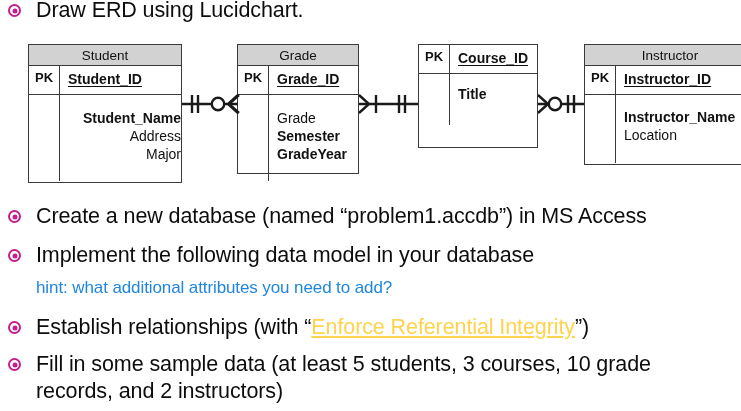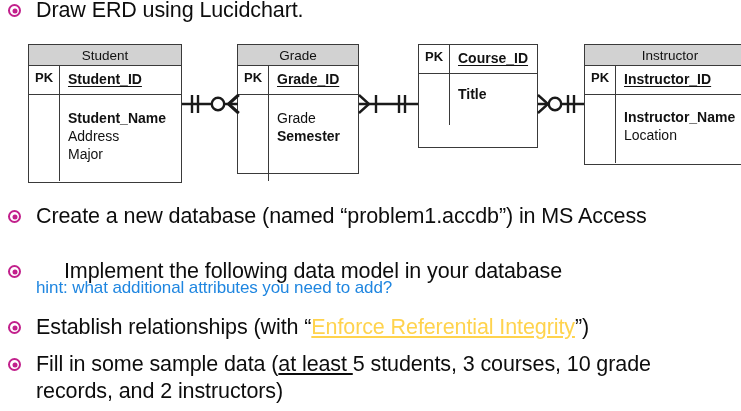--- a/index.html
+++ b/index.html
@@ -67,21 +67,20 @@
     letter-spacing: -0.1px;
     white-space: nowrap;
   }
 
   .link-ref {
     color: #ffd34d;
     text-decoration: underline;
     text-underline-offset: 2px;
   }
   .u-text {
-    text-decoration: underline;
     text-underline-offset: 2px;
     margin-top: 32px;
   }
 
   
   #erd {
     position: absolute;
     left: 0;
     top: 0;
     width: 741px;
@@ -153,21 +152,21 @@
 <div id="erd">
 
   <div class="entity" style="left:28px; top:44px; width:154px; height:139px;">
     <div class="ent-header">Student</div>
     <div class="ent-row" style="height:29px;">
       <div class="key-cell">PK</div>
       <div class="attr-cell">
         <div class="attr-pk">Student_ID</div>
       </div>
     </div>
-    <div class="ent-row last" style="height:86px;">
+    <div class="ent-row last" style="height:86px;text-align:right;">
       <div class="key-cell"></div>
       <div class="attr-cell" style="padding-top:14px;">
         <div class="attr-b">Student_Name</div>
         <div class="attr-n">Address</div>
         <div class="attr-n">Major</div>
       </div>
     </div>
   </div>
 
   <div class="entity" style="left:237px; top:44px; width:122px; height:130px;">
@@ -176,20 +175,21 @@
       <div class="key-cell">PK</div>
       <div class="attr-cell">
         <div class="attr-pk">Grade_ID</div>
       </div>
     </div>
     <div class="ent-row last" style="height:86px;">
       <div class="key-cell"></div>
       <div class="attr-cell" style="padding-top:14px;">
         <div class="attr-n">Grade</div>
         <div class="attr-b">Semester</div>
+        <div class="attr-b">GradeYear</div>
       </div>
     </div>
   </div>
 
   <div class="entity" style="left:418px; top:44px; width:120px; height:104px;">
     <div class="ent-row" style="height:29px;">
       <div class="key-cell">PK</div>
       <div class="attr-cell">
         <div class="attr-pk">Course_ID</div>
       </div>
@@ -251,21 +251,21 @@
 <div class="bullet-row" style="top:-3px;">
   <span class="bullet-marker"></span>
   <span class="bullet-text">Draw ERD using Lucidchart.</span>
 </div>
 
 <div class="bullet-row" style="top:203px;">
   <span class="bullet-marker"></span>
   <span class="bullet-text">Create a new database (named “problem1.accdb”) in MS Access</span>
 </div>
 
-<div class="bullet-row" style="top:258px;gap:28px;">
+<div class="bullet-row" style="top:242px;">
   <span class="bullet-marker"></span>
   <span class="bullet-text">Implement the following data model in your database</span>
 </div>
 
 <div class="hint-line" style="top:275px;">hint: what additional attributes you need to add?</div>
 
 <div class="bullet-row" style="top:314px;">
   <span class="bullet-marker"></span>
   <span class="bullet-text"><span>Establish relationships (with “</span><span class="link-ref">Enforce Referential Integrity</span><span>”)</span></span>
 </div>

